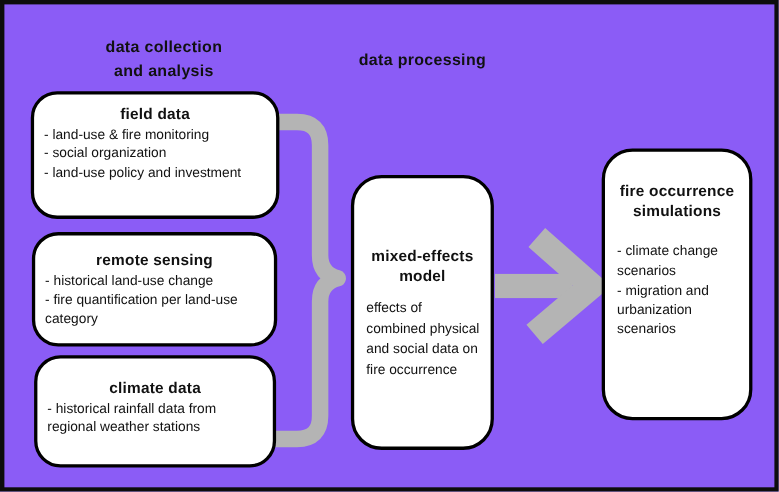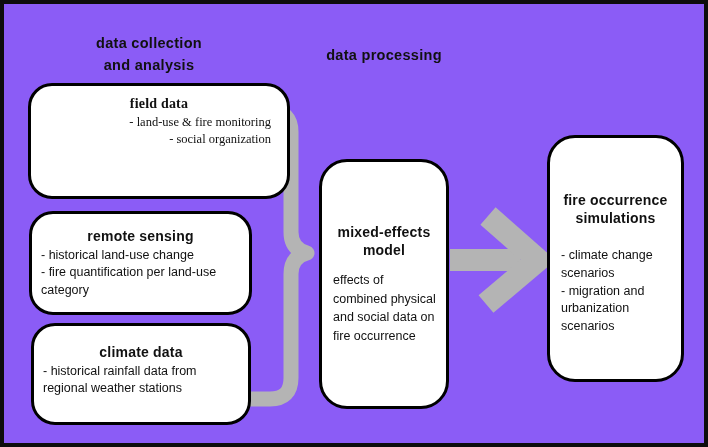--- a/index.html
+++ b/index.html
@@ -19,38 +19,38 @@
   }
   .box-title {
     font-weight:bold; font-size:14px; text-align:center;
     white-space:pre-line; line-height:1.25; letter-spacing:0.2px;
   }
   .box-items { font-size:12.5px; line-height:1.42; }
   .box-items .list-item { margin:0; }
   .body-text { font-size:12.5px; line-height:1.48; }
 
   
-  #box-field    { left:24px;  top:79px;  width:262px; height:116px;font-family:Liberation Serif, serif; }
+  #box-field    { left:24px;  top:79px;  width:226px; height:116px; }
   #box-field .box-title  { margin-top:9px; }
-  #box-field .box-items  { padding:1px 16px 0 9px;text-align:right; }
+  #box-field .box-items  { padding:1px 16px 0 9px; }
   
   #box-remote   { left:25px;  top:207px; width:223px; height:104px; }
   #box-remote .box-title { margin-top:14px; }
   #box-remote .box-items { padding:1px 6px 0 9px; }
   
   #box-climate  { left:27px;  top:319px; width:220px; height:102px; }
   #box-climate .box-title { margin-top:18px; }
   #box-climate .box-items { padding:1px 6px 0 9px; }
   
   #box-model    { left:315px; top:127px; width:130px; height:250px; border-radius:28px;margin-top:28px; }
   #box-model .box-title  { margin-top:62px; }
   #box-model .body-text  { padding:12px 8px 0 11px; }
   
   #box-results  { left:543px; top:131px; width:137px; height:247px; border-radius:28px; }
-  #box-results .box-title { margin-top:54px; }
+  #box-results .box-title { margin-top:27px; }
   #box-results .box-items { padding:20px 4px 0 11px; }
 
   #header-col1 { left:40px;  top:28px; width:210px; }
   #header-col2 { left:310px; top:40px; width:140px; }
   #header-col3 { left:540px; top:40px; width:145px; }
 </style>
 </head>
 <body>
 
 <div id="stage">
@@ -63,20 +63,21 @@
 
   <div class="col-header" id="header-col1">data collection
 and analysis</div>
   <div class="col-header" id="header-col2">data processing</div>
 
   <div class="box" id="box-field">
     <div class="box-title">field data</div>
     <div class="box-items">
         <div class="list-item">- land-use &amp; fire monitoring</div>
         <div class="list-item">- social organization</div>
+        <div class="list-item">- land-use policy and investment</div>
       </div>
   </div>
 
   <div class="box" id="box-climate">
     <div class="box-title">climate data</div>
     <div class="box-items">
         <div class="list-item">- historical rainfall data from regional weather stations</div>
       </div>
   </div>
 

